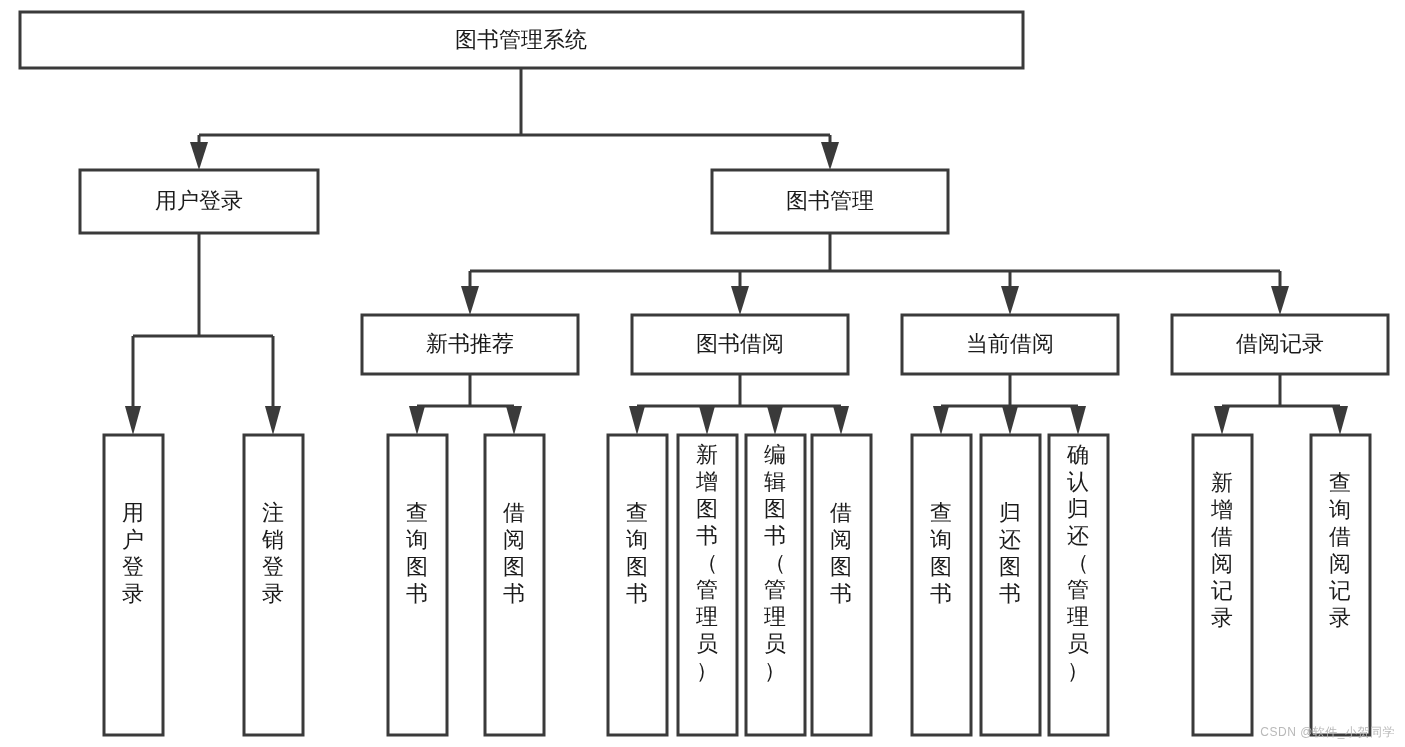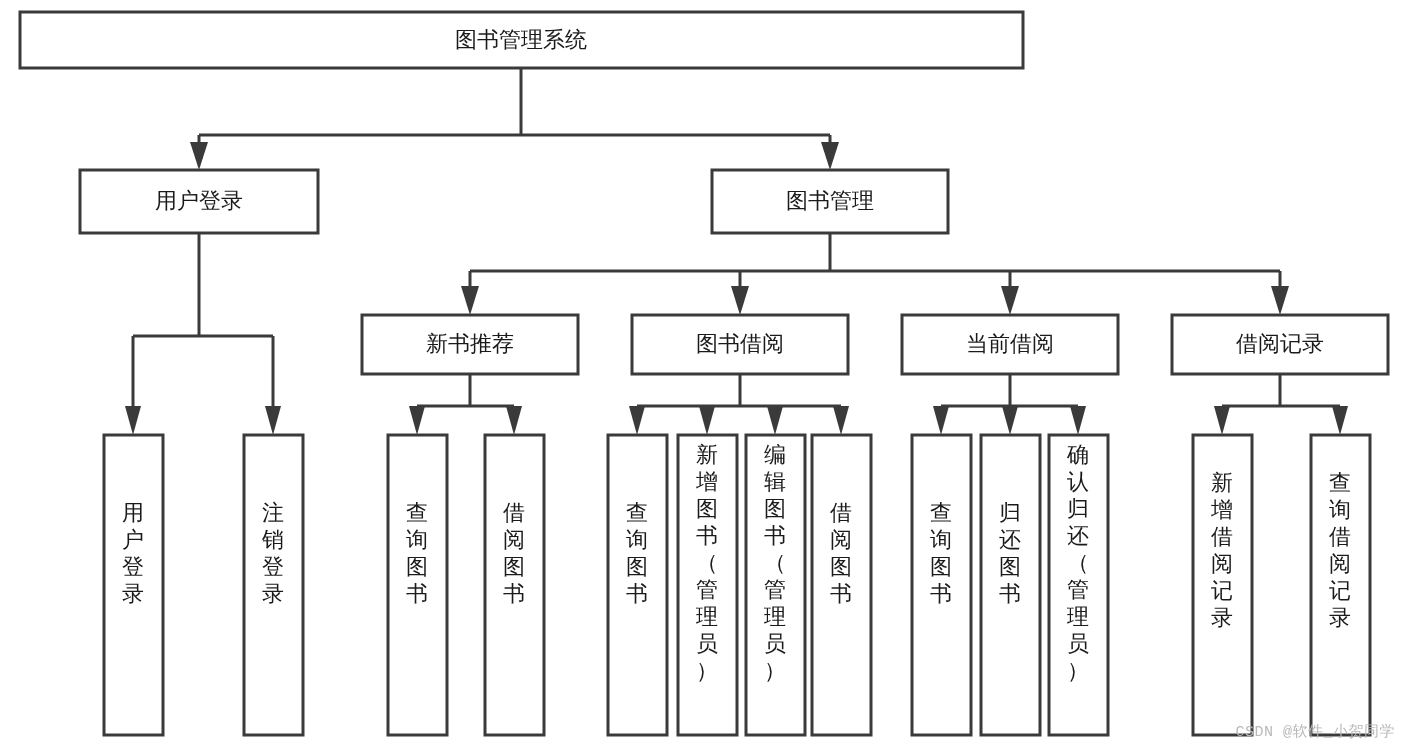--- a/index.html
+++ b/index.html
@@ -47,22 +47,22 @@
   .node-label-v {
     font-family: "Liberation Sans", "DejaVu Sans", sans-serif;
     font-size: 22px;
     fill: #1a1a1a;
     text-anchor: middle;
   }
   .watermark {
     position: absolute;
     right: 10px;
     bottom: 6px;
-    font-family: Liberation Mono, monospace;
-    font-size: 15px;
+    font-family: Liberation Sans, sans-serif;
+    font-size: 12px;
     color: #b9b9b9;
     letter-spacing: 0.5px;
     white-space: nowrap;
     user-select: none;
   }
 </style>
 </head>
 <body>
 
 <div id="stage">

